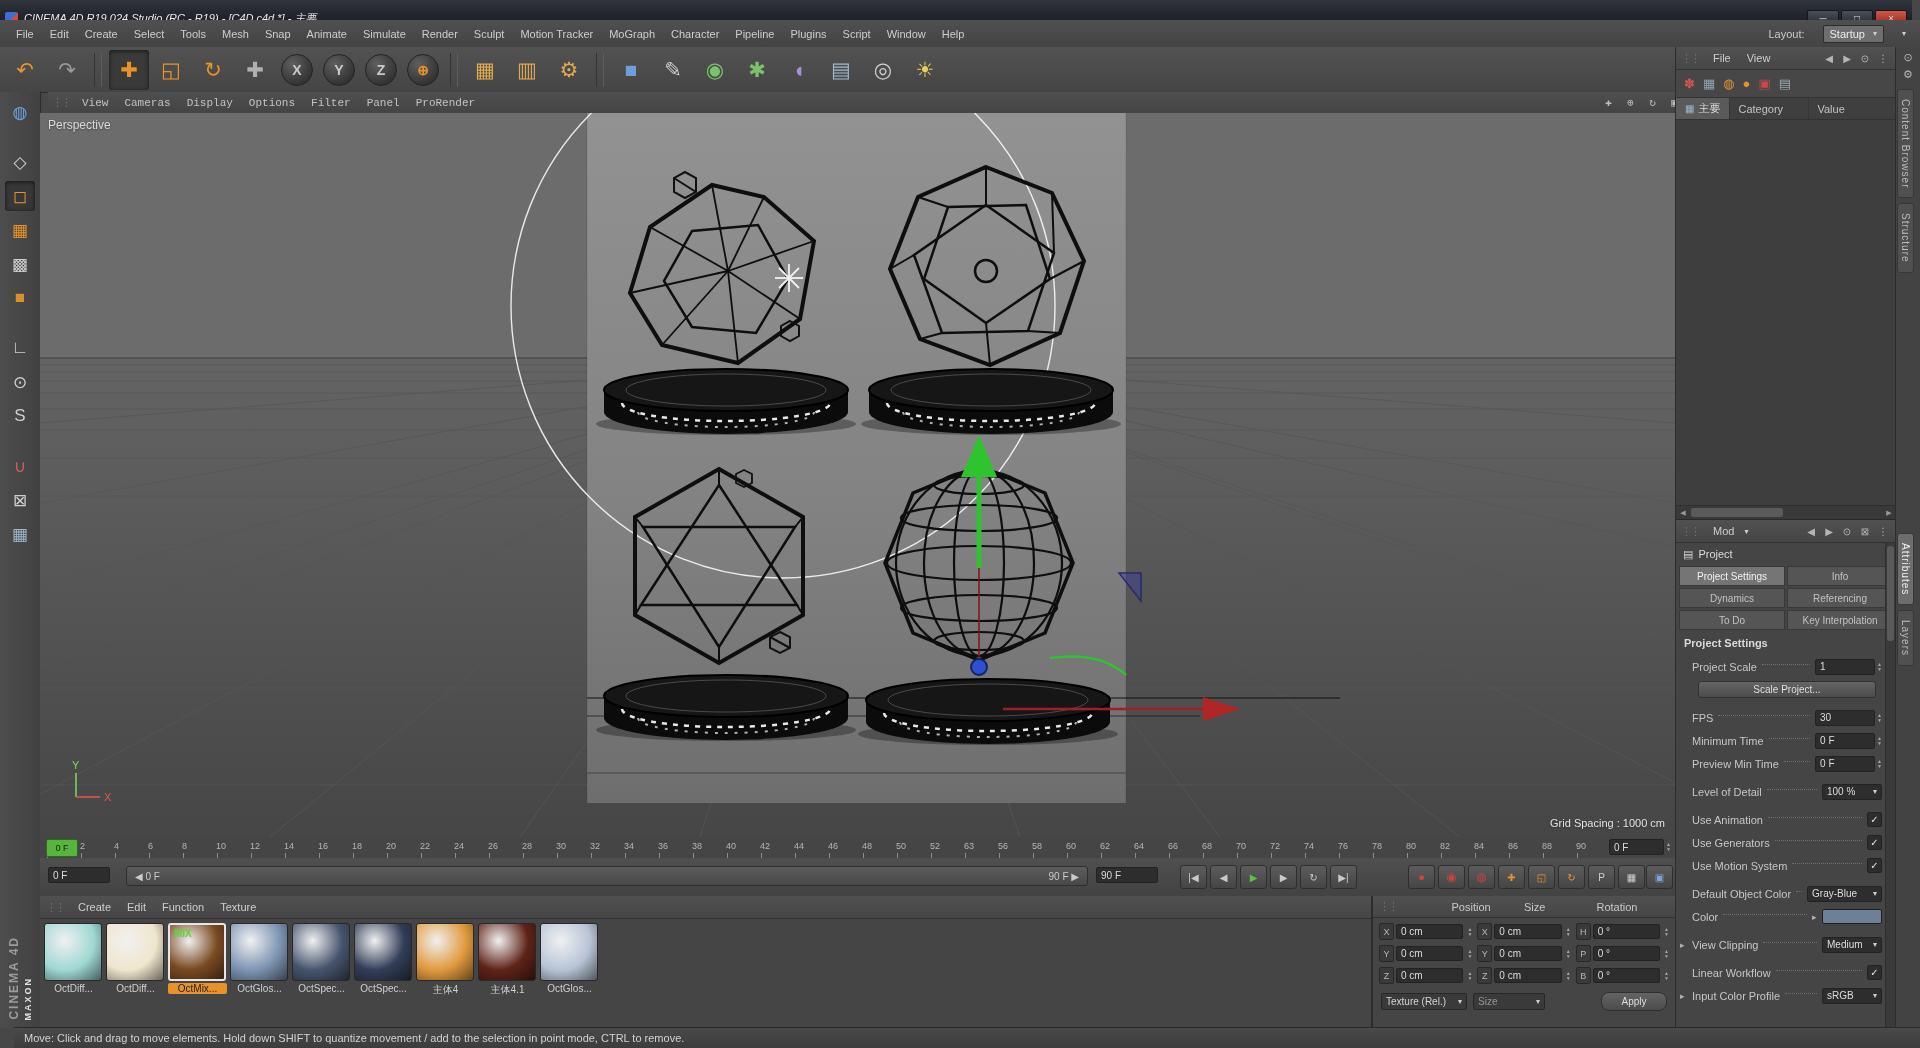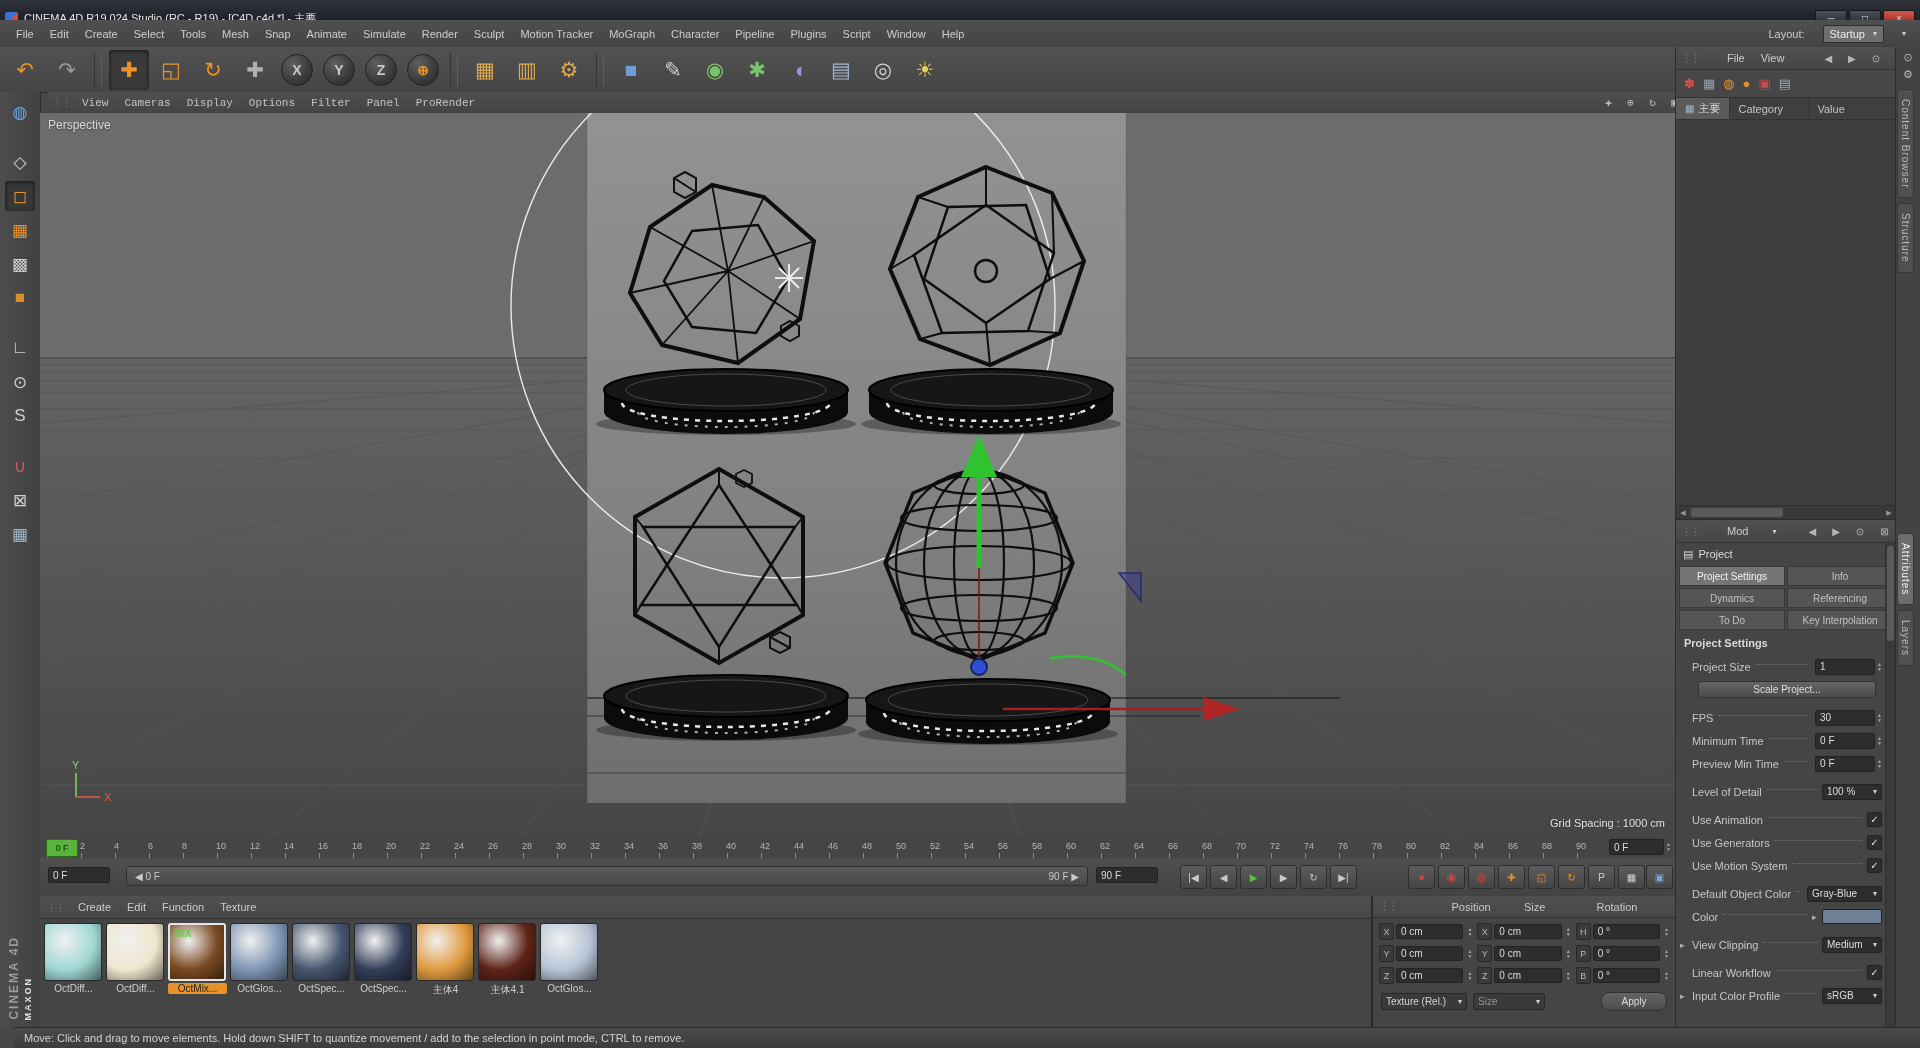--- a/index.html
+++ b/index.html
@@ -1,21 +1,21 @@
 <!DOCTYPE html>
 <html><head>
 <meta charset="utf-8">
 <style>
   html,body{margin:0;padding:0;background:#2b2b2b;}
   .app{position:relative;width:1920px;height:1048px;background:#474747;overflow:hidden;
        font-family:"Liberation Sans",sans-serif;font-size:11px;color:#c9c9c9;user-select:none;}
 
   
-  .titlebar{position:absolute;top:0;left:0;right:0;height:36px;background:linear-gradient(#30343b,#101217);
-            display:flex;align-items:center;padding:0 5px;color:#e8e8e8;}
+  .titlebar{position:absolute;top:0;left:0;right:8px;height:36px;background:linear-gradient(#30343b,#101217);
+            display:flex;align-items:center;padding:0 5px;color:#e8e8e8;font-style:italic;}
   .app-icon{width:13px;height:13px;border-radius:2px;background:linear-gradient(135deg,#3a6fd8 0 50%,#d8493a 50% 100%);margin-right:6px;flex:none;}
   .winbtns{margin-left:auto;display:flex;gap:2px;}
   .winbtn{width:30px;height:15px;display:flex;align-items:center;justify-content:center;font-size:10px;
           background:linear-gradient(#4a5058,#23262b);border:1px solid #15171a;color:#dcdcdc;border-radius:2px;}
   .winbtn.close{background:linear-gradient(#d0584a,#8e2317);}
 
   
   .menubar{position:absolute;top:20px;left:0;right:0;height:27px;background:linear-gradient(#505050,#434343);
            border-bottom:1px solid #2c2c2c;display:flex;align-items:center;padding:0 8px;}
   .menu-item{padding:0 8px;color:#cdcdcd;cursor:default;}
@@ -111,21 +111,21 @@
   .cselect .dd-arrow{margin-left:auto;}
   .cselect.dim{color:#969696;width:72px;}
   .apply-btn{margin-left:auto;width:64px;height:17px;background:linear-gradient(#646464,#4b4b4b);border:1px solid #303030;
              border-radius:8px;color:#dedede;display:flex;align-items:center;justify-content:center;font-size:10px;}
 
   
   .right-panel{position:absolute;left:1675px;top:47px;width:221px;bottom:20px;background:#454545;border-left:1px solid #2c2c2c;
                display:flex;flex-direction:column;box-sizing:border-box;}
   .om{height:472px;display:flex;flex-direction:column;border-bottom:1px solid #2a2a2a;flex:none;}
   .panel-menubar{height:22px;display:flex;align-items:center;padding:0 5px;background:linear-gradient(#515151,#464646);
-                 border-bottom:1px solid #323232;gap:16px;}
+                 border-bottom:1px solid #323232;gap:2px;}
   .panel-menubar .spacer{flex:1;}
   .micon{width:16px;height:15px;display:flex;align-items:center;justify-content:center;font-size:10px;color:#b5b5b5;}
   .om-icons{height:27px;display:flex;align-items:center;gap:8px;padding:0 8px;background:#474747;border-bottom:1px solid #323232;}
   .oicon{font-size:13px;font-style:normal;}
   .om-tabs{height:21px;display:flex;align-items:stretch;background:#3f3f3f;border-bottom:1px solid #323232;}
   .om-tab{display:flex;align-items:center;gap:4px;padding:0 9px;background:#5a5a5a;border-right:1px solid #333;color:#d8d8d8;}
   .om-col{display:flex;align-items:center;padding:0 8px;border-right:1px solid #373737;color:#c2c2c2;width:62px;}
   .om-content{flex:1;background:#3e3e3e;}
   .om-hscroll{height:13px;background:#393939;border-top:1px solid #2f2f2f;display:flex;align-items:center;padding:0 1px;}
   .om-hscroll .arr{width:12px;font-size:7px;color:#9a9a9a;text-align:center;}
@@ -557,21 +557,21 @@
         <span class="frame-label">34</span>
         <span class="frame-label">36</span>
         <span class="frame-label">38</span>
         <span class="frame-label">40</span>
         <span class="frame-label">42</span>
         <span class="frame-label">44</span>
         <span class="frame-label">46</span>
         <span class="frame-label">48</span>
         <span class="frame-label">50</span>
         <span class="frame-label">52</span>
-        <span class="frame-label">54</span>
+        <span class="frame-label">63</span>
         <span class="frame-label">56</span>
         <span class="frame-label">58</span>
         <span class="frame-label">60</span>
         <span class="frame-label">62</span>
         <span class="frame-label">64</span>
         <span class="frame-label">66</span>
         <span class="frame-label">68</span>
         <span class="frame-label">70</span>
         <span class="frame-label">72</span>
         <span class="frame-label">74</span>
@@ -926,21 +926,21 @@
           <span class="am-tab" title="To Do">
             <span>To Do</span>
           </span>
           <span class="am-tab" title="Key Interpolation">
             <span>Key Interpolation</span>
           </span>
         </div>
       <div class="am-section">Project Settings</div>
       <div class="am-rows">
         <div class="am-row">
-          <span class="am-label">Project Size</span>
+          <span class="am-label">Project Scale</span>
             <span class="am-dots"></span>
           <span class="field am-field">
               <span>1</span>
             </span>
           <span class="stepper">
               <span>▲</span>
               <span>▼</span>
             </span>
         </div>
         <div class="am-row">

